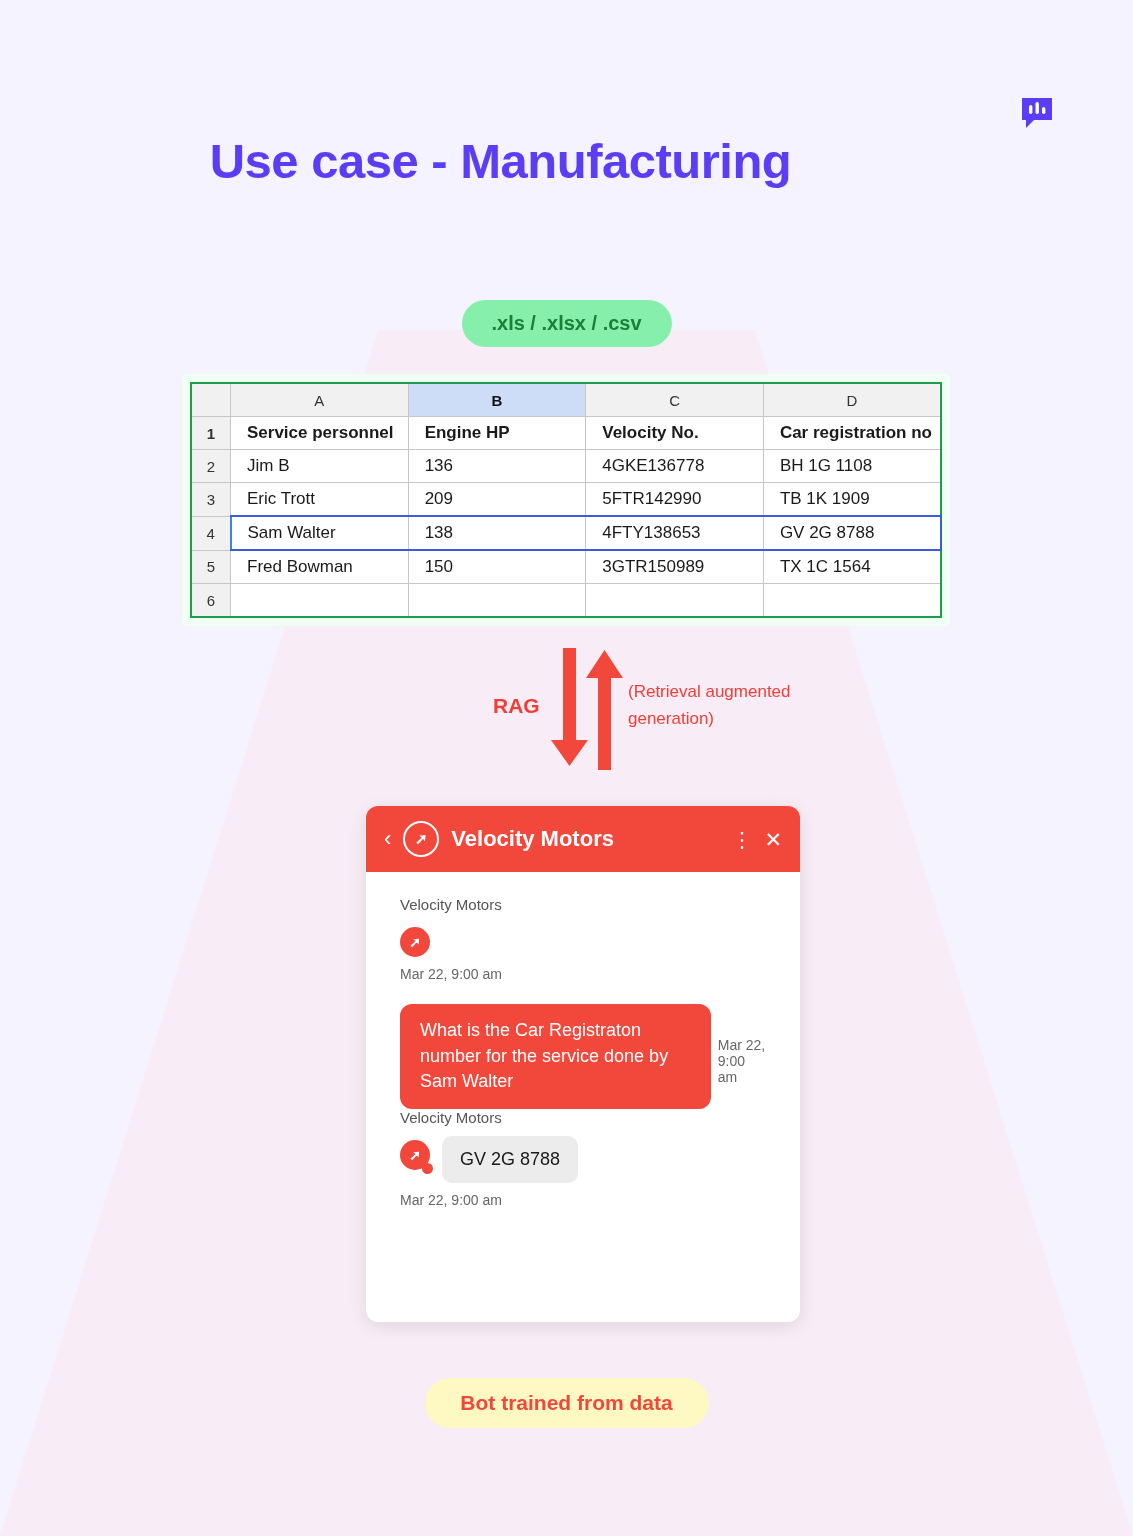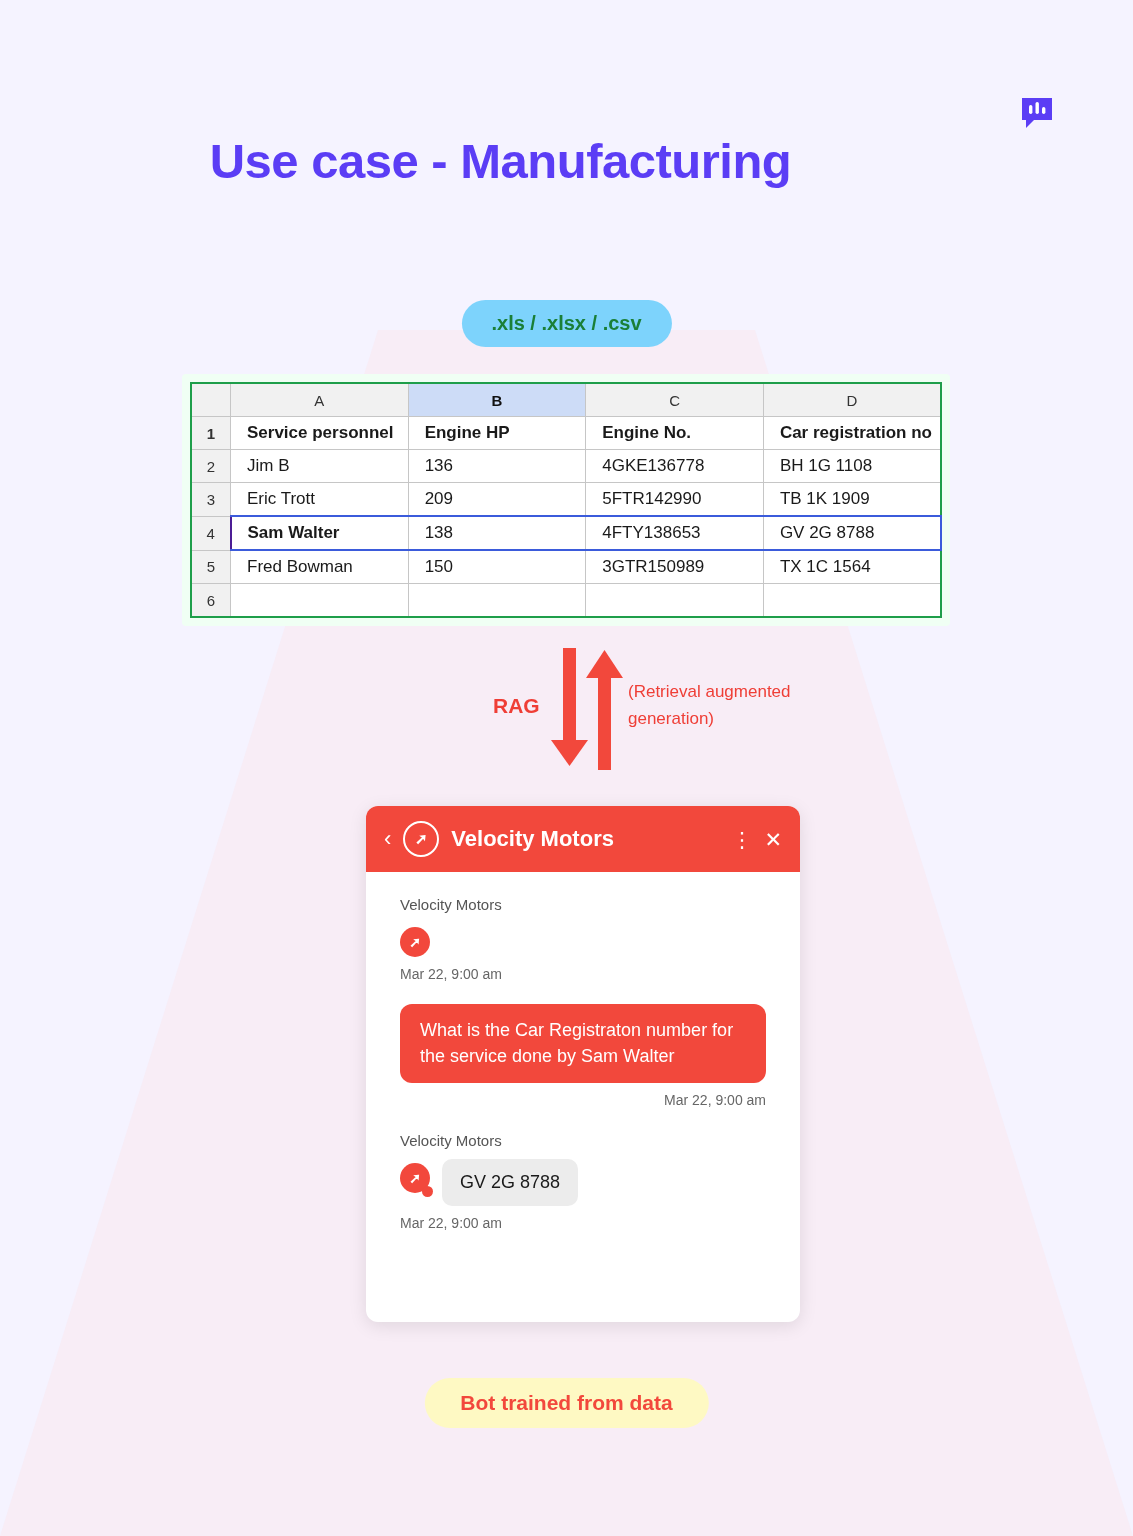--- a/index.html
+++ b/index.html
@@ -49,21 +49,21 @@
     letter-spacing: -0.5px;
     z-index: 3;
   }
 
   
   .file-pill {
     position: absolute;
     top: 300px;
     left: 50%;
     transform: translateX(-50%);
-    background: #7dd3fc;
+    background: #86efac;
     color: #1a7f37;
     font-size: 20px;
     font-weight: bold;
     padding: 12px 30px;
     border-radius: 26px;
     z-index: 3;
     white-space: nowrap;
   }
 
   
@@ -123,22 +123,22 @@
     padding: 0;
   }
   table.sheet tr.header-row td {
     font-weight: bold;
   }
   table.sheet tr.selected-row td.datacell {
     border-top: 2px solid #3b5bdb;
     border-bottom: 2px solid #3b5bdb;
   }
   table.sheet tr.selected-row td.datacell.first {
-    border-left: 2px solid #4c1d95;
-    font-weight: bold;
+    border-left: 2px solid #3b82f6;
+    font-weight: normal;
     margin-top: 20px;
   }
   table.sheet tr.selected-row td.datacell.last {
     border-right: 2px solid #3b5bdb;
   }
 
   
   .rag-zone {
     position: absolute;
     top: 640px;
@@ -273,22 +273,23 @@
     border-radius: 10px;
     max-width: 300px;
   }
   .time-left {
     font-size: 14px;
     color: #666;
     margin: 9px 0 22px 0;
   }
   .user-block {
     display: flex;
-    flex-direction: column;
+    flex-direction: row;
     align-items: flex-end;
+    gap: 7px;
   }
   .bubble-user {
     background: #f2483c;
     color: #fff;
     font-size: 18px;
     padding: 14px 20px;
     border-radius: 12px;
     max-width: 330px;
     line-height: 1.42;
   }
@@ -341,21 +342,21 @@
       <td class="corner"></td>
       <td class="colhead">A</td>
       <td class="colhead sel">B</td>
       <td class="colhead">C</td>
       <td class="colhead">D</td>
     </tr>
     <tr class="header-row">
       <td class="rowhead">1</td>
       <td>Service personnel</td>
       <td>Engine HP</td>
-      <td>Engine No.</td>
+      <td>Velocity No.</td>
       <td>Car registration no</td>
     </tr>
     <tr>
       <td class="rowhead">2</td>
       <td>Jim B</td>
       <td>136</td>
       <td>4GKE136778</td>
       <td>BH 1G 1108</td>
     </tr>
     <tr>

